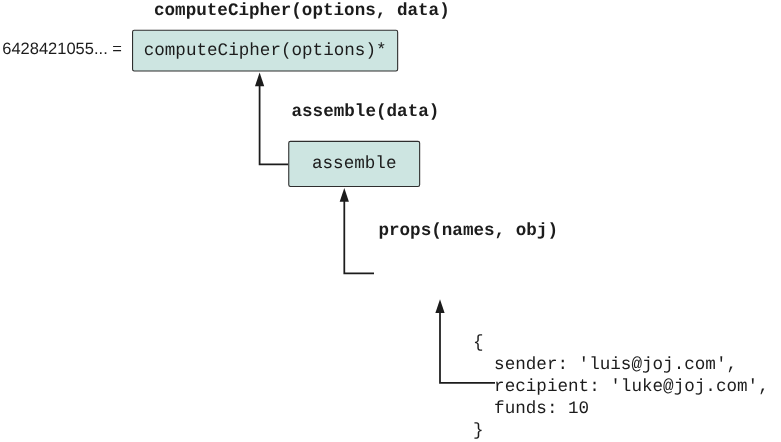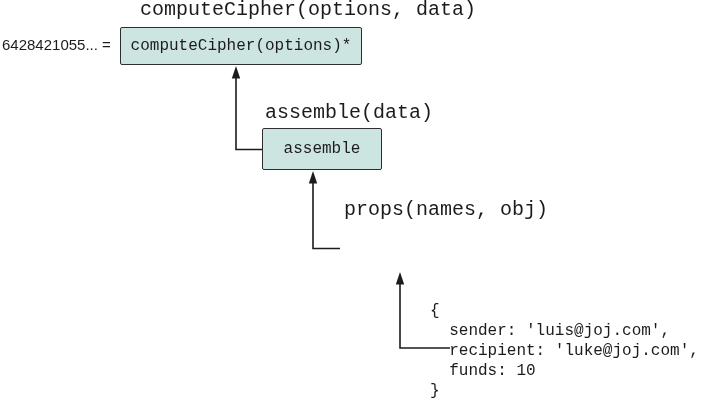--- a/index.html
+++ b/index.html
@@ -39,23 +39,24 @@
     border: 1.6px solid var(--node-border, #2e2e2e);
     border-radius: 2px;
     display: flex;
     align-items: center;
     justify-content: center;
     font-size: 16px;
     white-space: nowrap;
   }
   .mono-label {
     position: absolute;
-    font-size: 20px;
+    font-size: 16px;
     line-height: 18px;
     white-space: nowrap;
+    font-weight: bold;
   }
   .result-label {
     position: absolute;
     font-family: "Liberation Sans", "DejaVu Sans", sans-serif;
     font-size: 15px;
     line-height: 17px;
     white-space: nowrap;
   }
   .obj-literal {
     position: absolute;
@@ -83,21 +84,21 @@
   </svg>
 
   <div class="mono-label" style="left:140px; top:1px;">computeCipher(options, data)</div>
 
   <div class="result-label" style="left:2px; top:36px;">6428421055... =</div>
 
   <div class="node" style="left:120px; top:27px; width:242px; height:38px;">
     <span>computeCipher(options)*</span>
   </div>
 
-  <div class="mono-label" style="left:265px; top:104px;">assemble(data)</div>
+  <div class="mono-label" style="left:265px; top:92px;">assemble(data)</div>
 
   <div class="node" style="left:262px; top:128px; width:120px; height:42px;">
     <span>assemble</span>
   </div>
 
   <div class="mono-label" style="left:344px; top:201px;">props(names, obj)</div>
 
 
 
   <pre class="obj-literal" style="left:430px; top:301px;">{

